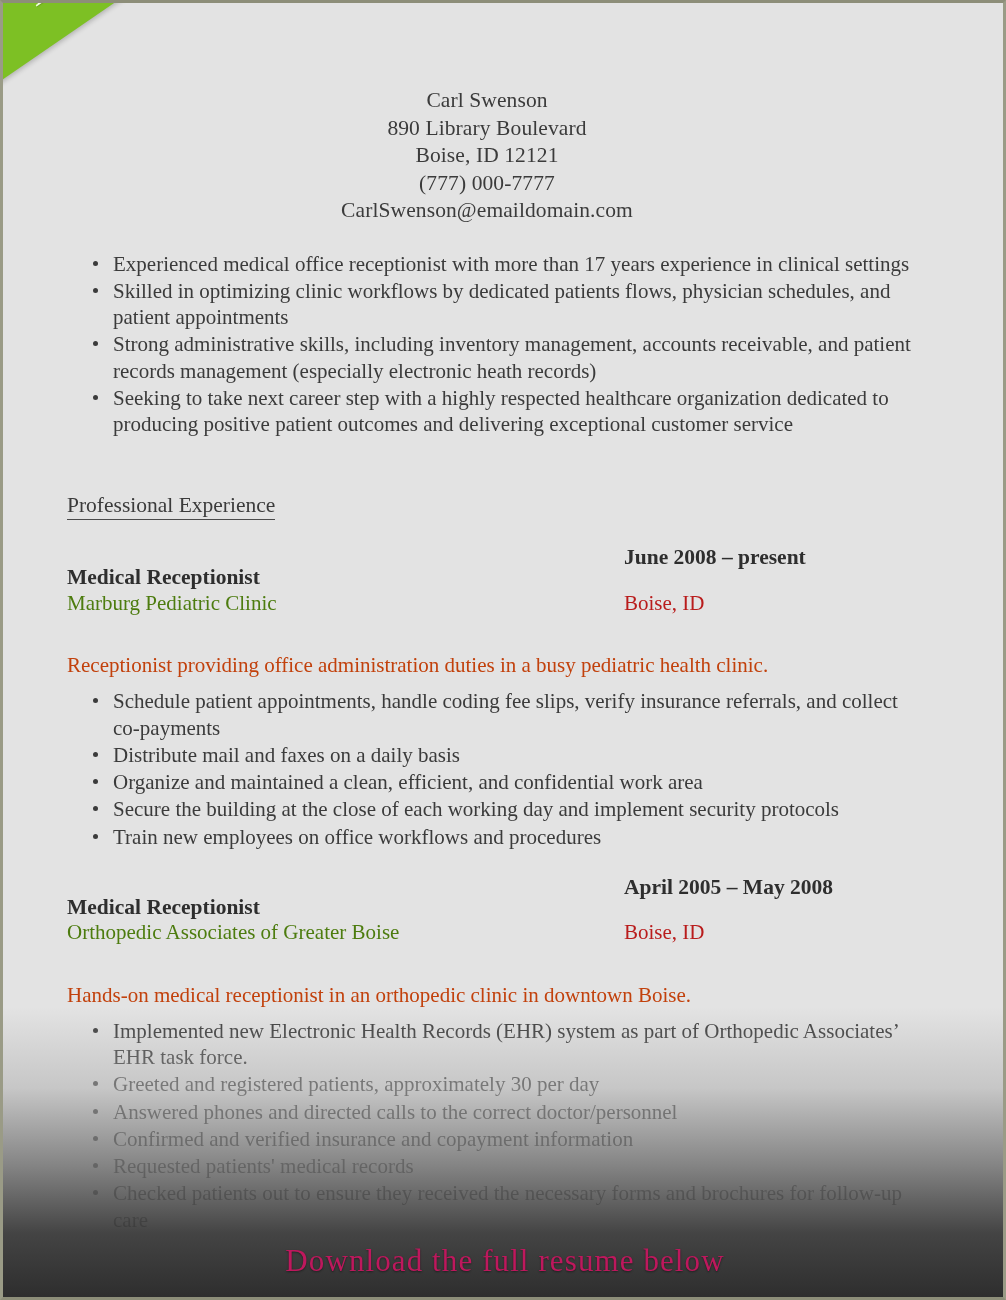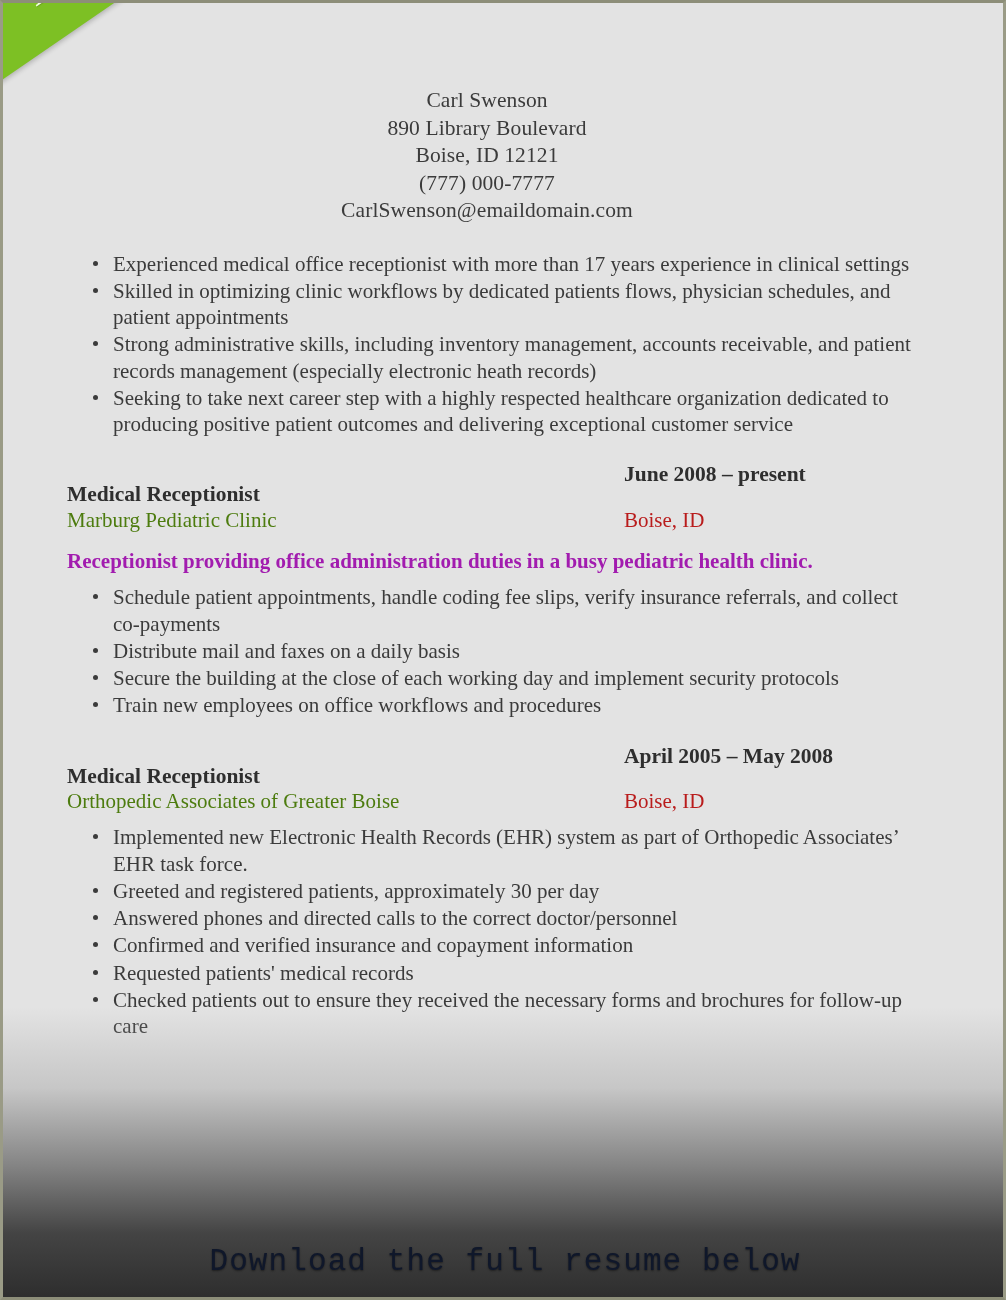--- a/index.html
+++ b/index.html
@@ -112,25 +112,24 @@
   .job-company {
     font-size: 21px;
     color: #4d7c0f;
   }
   .job-location {
     font-size: 21px;
     color: #b91c1c;
     padding-left: 22px;
   }
   .job-summary {
-    margin: 15px 64px 0 64px;
-    font-size: 21px;
-    color: #a21caf;
+    margin: 36px 64px 0 64px;
+    font-size: 21px;
+    color: #c2410c;
     line-height: 1.25;
-    font-weight: bold;
   }
 
   
   #fade {
     position: absolute;
     left: 0;
     right: 0;
     bottom: 0;
     height: 290px;
     pointer-events: none;
@@ -140,24 +139,24 @@
         rgba(110,110,110,0.82) 55%,
         rgba(58,58,58,0.94) 78%,
         rgba(40,40,40,0.97) 100%);
   }
   #download-banner {
     position: absolute;
     left: 4px;
     right: 0;
     bottom: 18px;
     text-align: center;
-    color: #0f172a;
+    color: #be185d;
     font-size: 31px;
     letter-spacing: 1.1px;
-    font-family: Liberation Mono, monospace;
+    font-family: Liberation Serif, serif;
     text-shadow: 0 1px 2px rgba(0,0,0,0.45);
   }
 
   
   #ribbon-wrap {
     position: absolute;
     left: 0;
     top: 0;
     width: 232px;
     height: 180px;
@@ -211,48 +210,53 @@
       <div class="header-line">CarlSwenson@emaildomain.com</div>
     </div>
 
     <ul class="summary">
       <li>Experienced medical office receptionist with more than 17 years experience in clinical settings</li>
       <li>Skilled in optimizing clinic workflows by dedicated patients flows, physician schedules, and patient appointments</li>
       <li>Strong administrative skills, including inventory management, accounts receivable, and patient records management (especially electronic heath records)</li>
       <li>Seeking to take next career step with a highly respected healthcare organization dedicated to producing positive patient outcomes and delivering exceptional customer service</li>
     </ul>
 
+    <div class="section-title-wrap">
+      <div class="section-title">Professional Experience</div>
+    </div>
 
     <div class="job">
       <div class="job-row">
         <div class="job-left job-title">Medical Receptionist</div>
         <div class="job-right job-dates">June 2008 – present</div>
       </div>
       <div class="job-row">
         <div class="job-left job-company">Marburg Pediatric Clinic</div>
         <div class="job-right job-location">Boise, ID</div>
       </div>
       <div class="job-summary">Receptionist providing office administration duties in a busy pediatric health clinic.</div>
       <ul class="duties">
         <li>Schedule patient appointments, handle coding fee slips, verify insurance referrals, and collect co-payments</li>
         <li>Distribute mail and faxes on a daily basis</li>
+        <li>Organize and maintained a clean, efficient, and confidential work area</li>
         <li>Secure the building at the close of each working day and implement security protocols</li>
         <li>Train new employees on office workflows and procedures</li>
       </ul>
     </div>
 
     <div class="job">
       <div class="job-row">
         <div class="job-left job-title">Medical Receptionist</div>
         <div class="job-right job-dates">April 2005 – May 2008</div>
       </div>
       <div class="job-row">
         <div class="job-left job-company">Orthopedic Associates of Greater Boise</div>
         <div class="job-right job-location">Boise, ID</div>
       </div>
+      <div class="job-summary">Hands-on medical receptionist in an orthopedic clinic in downtown Boise.</div>
       <ul class="duties">
         <li>Implemented new Electronic Health Records (EHR) system as part of Orthopedic Associates’ EHR task force.</li>
         <li>Greeted and registered patients, approximately 30 per day</li>
         <li>Answered phones and directed calls to the correct doctor/personnel</li>
         <li>Confirmed and verified insurance and copayment information</li>
         <li>Requested patients' medical records</li>
         <li>Checked patients out to ensure they received the necessary forms and brochures for follow-up care</li>
       </ul>
     </div>
 

